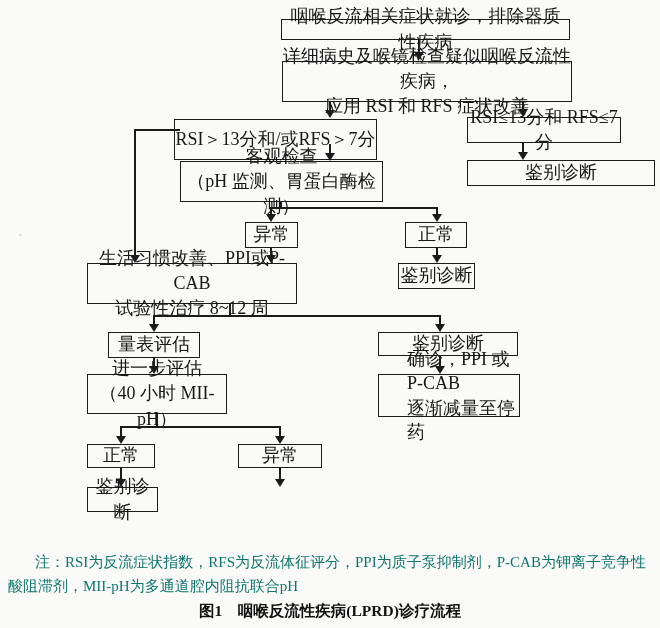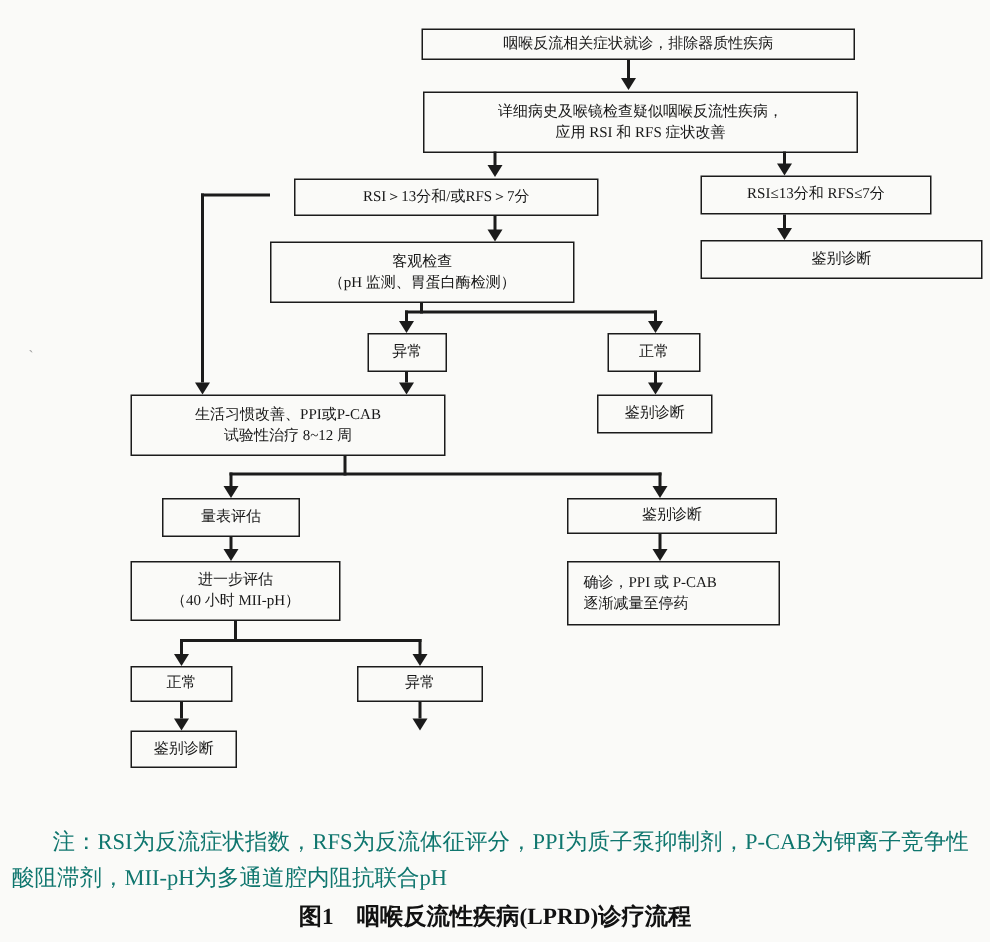--- a/index.html
+++ b/index.html
@@ -10,25 +10,25 @@
     color:#171717;
     overflow:hidden;
   }
   #canvas{position:relative;width:660px;height:628px;}
   .node{
     position:absolute;
     box-sizing:border-box;
     border:1.5px solid #1b1b1b;
     display:flex;align-items:center;justify-content:center;
     text-align:center;
-    font-size:10px;line-height:1.4;
+    font-size:18px;line-height:1.4;
     white-space:pre-line;
     background:transparent;
   }
-  .node.la{justify-content:flex-start;text-align:left;padding-left:10px;line-height:1.35;}
+  .node.la{justify-content:flex-start;text-align:left;padding-left:28px;line-height:1.35;}
   .vl{position:absolute;width:1.5px;background:#1b1b1b;}
   .hl{position:absolute;height:1.5px;background:#1b1b1b;}
   .ar{position:absolute;width:0;height:0;
       border-left:5px solid transparent;border-right:5px solid transparent;
       border-top:8px solid #1b1b1b;}
   .note{
     position:absolute;left:8px;top:550px;width:646px;
     font-size:15px;line-height:1.62;text-indent:27px;
     color:#0f766e;
   }
@@ -41,21 +41,21 @@
 </head>
 <body>
 
 <div id="canvas">
 
   <div class="node" style="left:281px;top:19px;width:289px;height:21px">咽喉反流相关症状就诊，排除器质性疾病</div>
 
   <div class="node" style="left:282px;top:61px;width:290px;height:41px">详细病史及喉镜检查疑似咽喉反流性疾病，
 应用 RSI 和 RFS 症状改善</div>
 
-  <div class="node" style="left:196px;top:119px;width:203px;height:25px">RSI＞13分和/或RFS＞7分</div>
+  <div class="node" style="left:174px;top:119px;width:203px;height:41px">RSI＞13分和/或RFS＞7分</div>
 
   <div class="node" style="left:467px;top:117px;width:154px;height:26px">RSI≤13分和 RFS≤7分</div>
 
   <div class="node" style="left:180px;top:161px;width:203px;height:41px">客观检查
 （pH 监测、胃蛋白酶检测）</div>
 
   <div class="node" style="left:467px;top:160px;width:188px;height:26px">鉴别诊断</div>
 
   <div class="node" style="left:245px;top:222px;width:53px;height:26px">异常</div>
 

